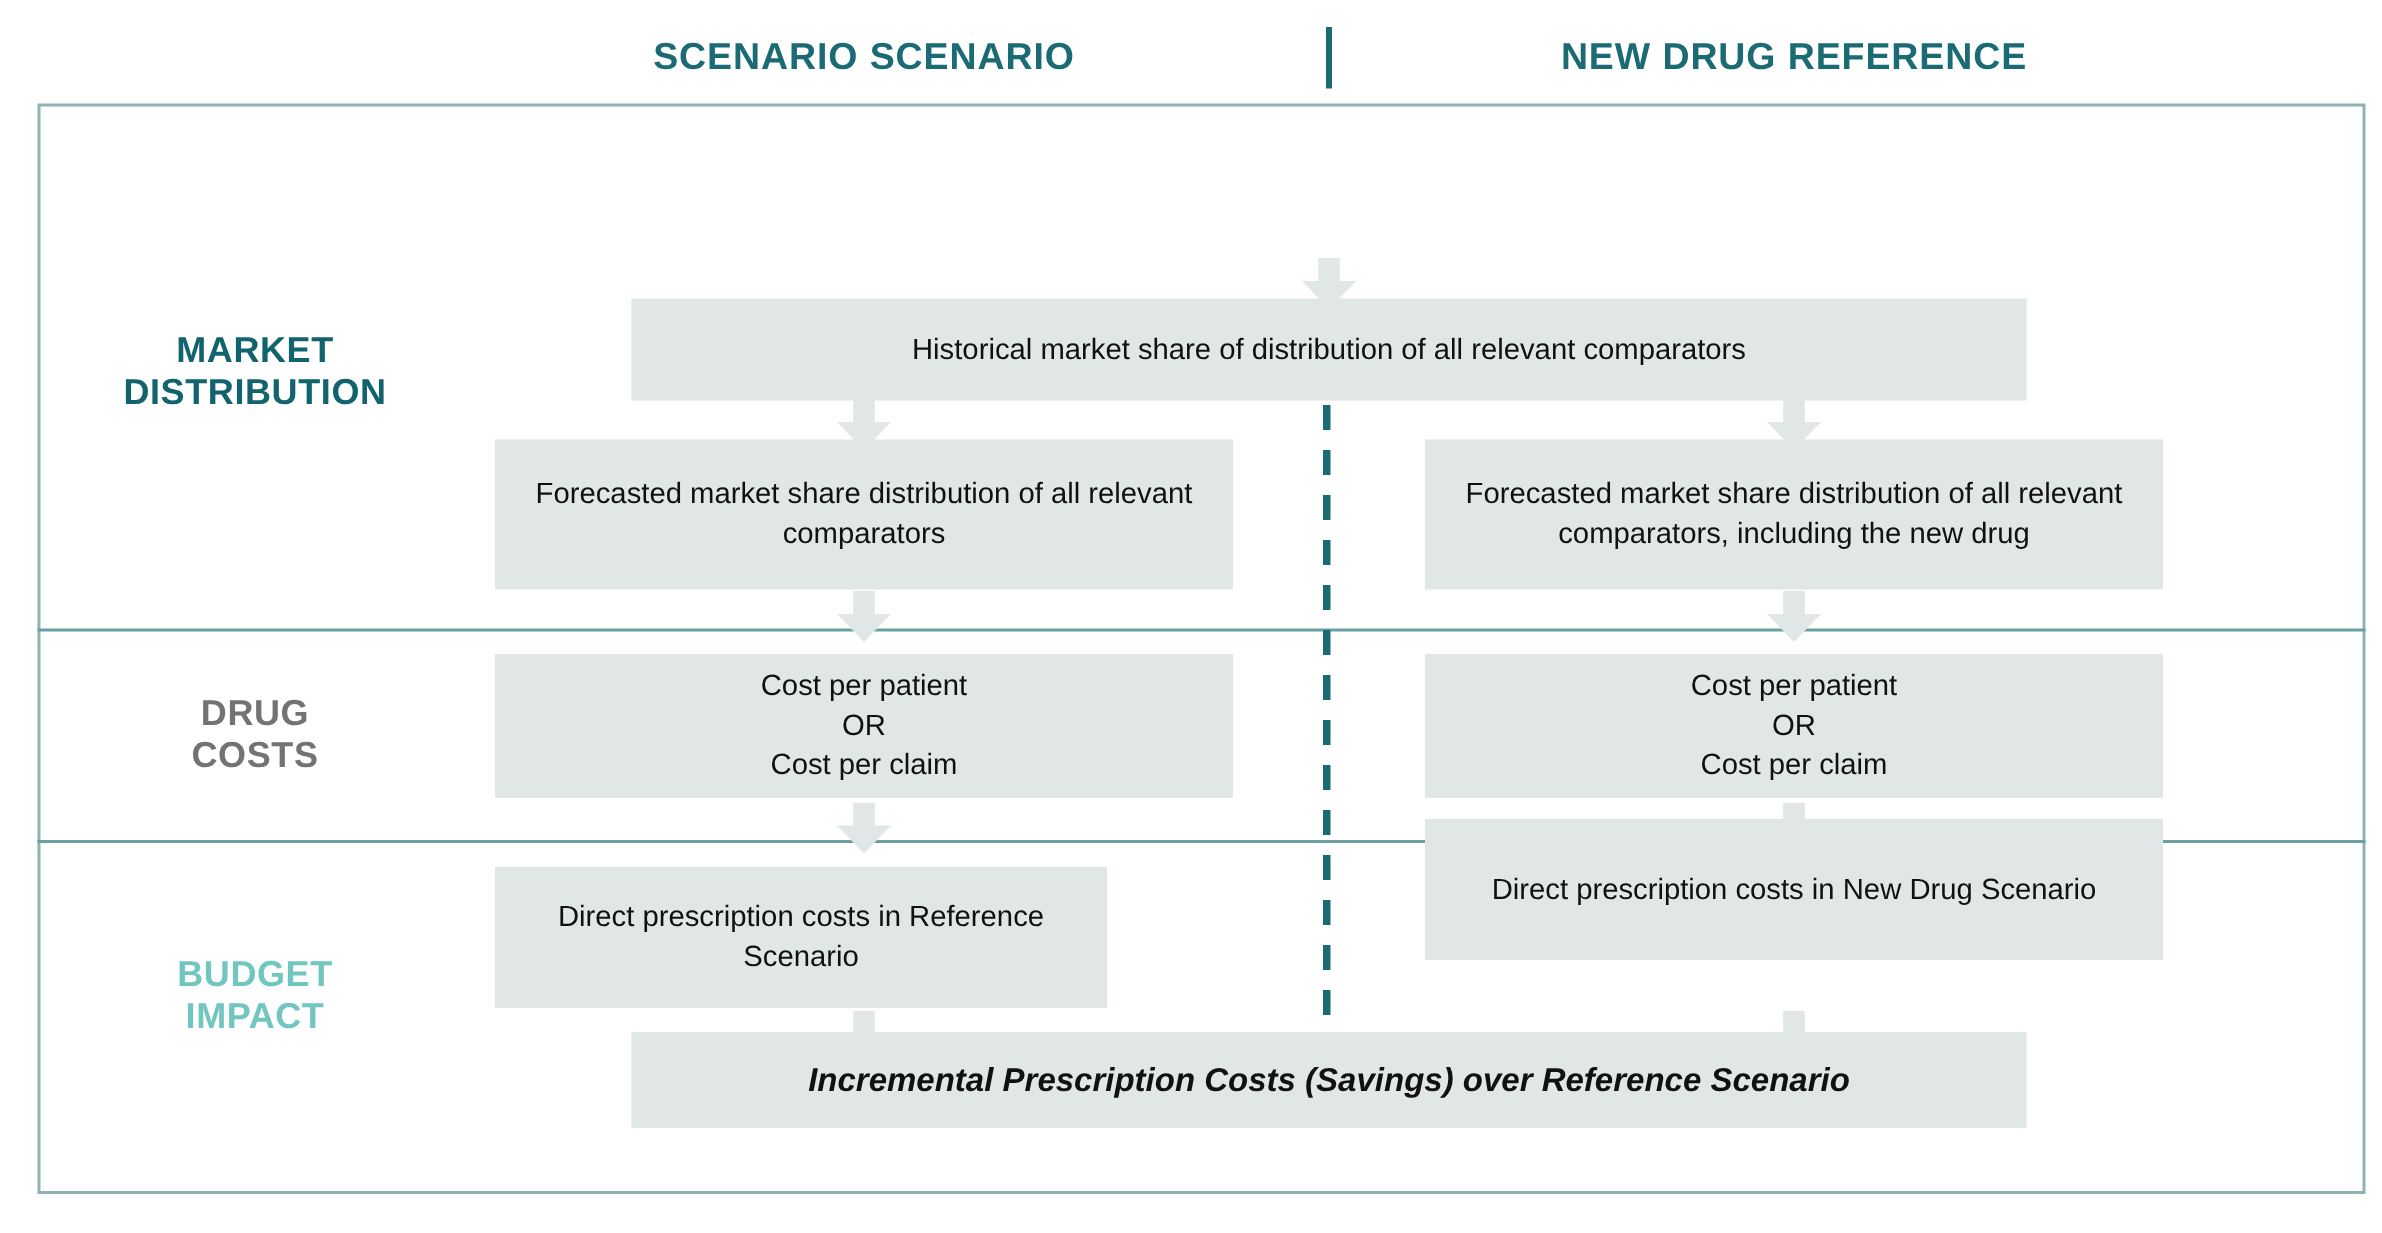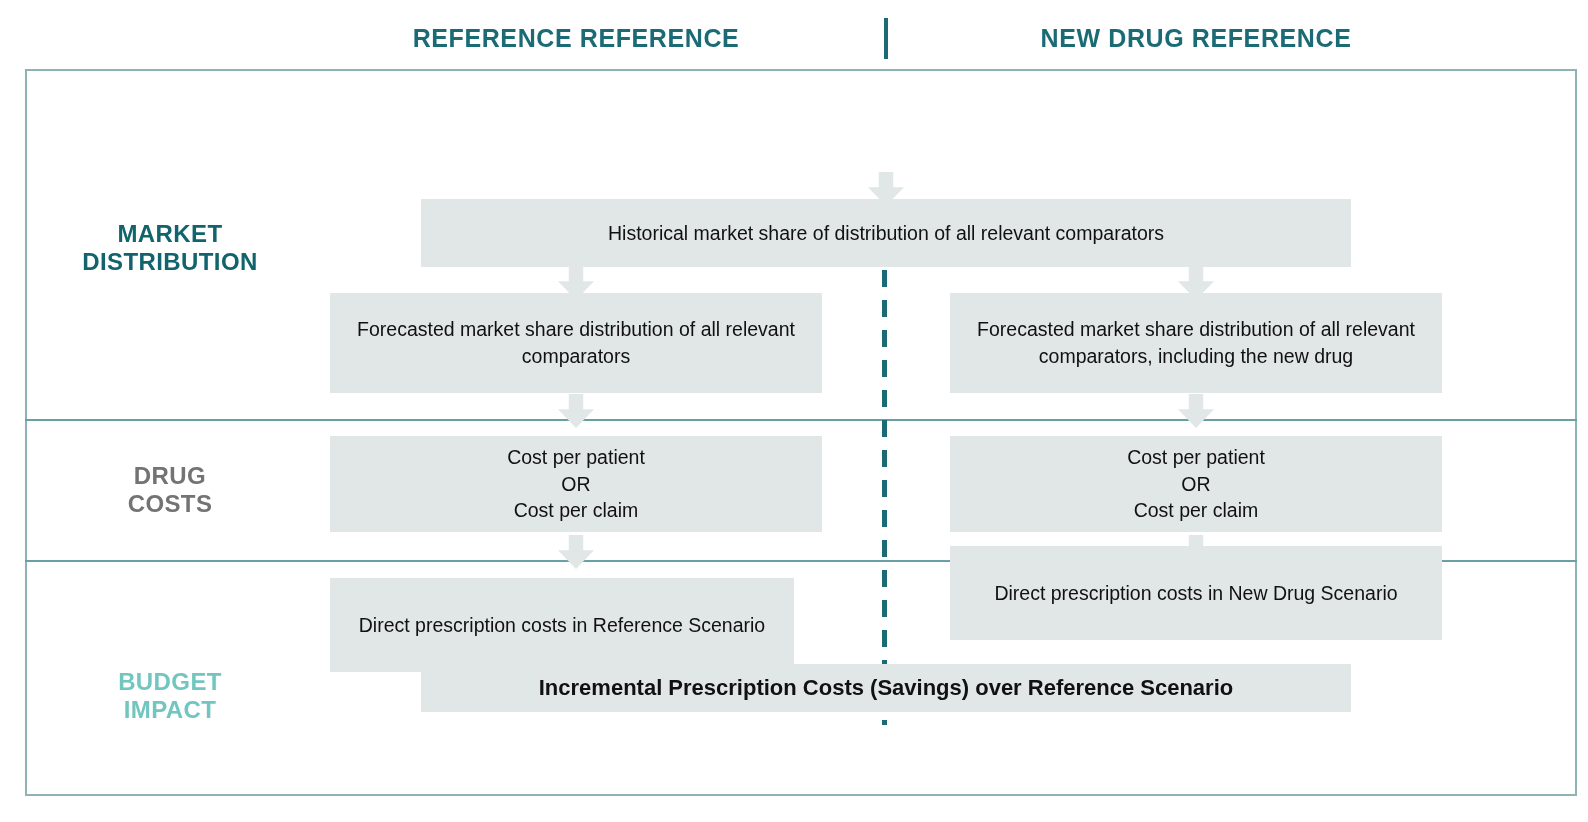--- a/index.html
+++ b/index.html
@@ -90,21 +90,21 @@
     left: 40px;
     width: 260px;
     text-align: center;
     font-size: 24px;
     font-weight: bold;
     line-height: 1.18;
     letter-spacing: 0.4px;
   }
   .stage-label.market  { top: 220px; color: #11636e; }
   .stage-label.drug    { top: 462px; color: #737373; }
-  .stage-label.budget  { top: 668px; color: #72c6c0; }
+  .stage-label.budget  { top: 636px; color: #72c6c0; }
 
   
   .flow-box {
     position: absolute;
     background: #e1e6e6;
     color: #111111;
     display: flex;
     align-items: center;
     justify-content: center;
     text-align: center;
@@ -119,32 +119,32 @@
   }
 
   
   .box-market-of-interest {
     left: 421px; top: 99px; width: 930px; height: 74px;
   }
   .box-historical {
     left: 421px; top: 199px; width: 930px; height: 68px;
   }
   .box-incremental {
-    left: 421px; top: 664px; width: 930px; height: 48px;
+    left: 421px; top: 688px; width: 930px; height: 64px; font-style: italic;
   }
 
   
   .box-forecast-left {
     left: 330px; top: 293px; width: 492px; height: 100px;
   }
   .box-cost-left {
     left: 330px; top: 436px; width: 492px; height: 96px;
   }
   .box-direct-left {
-    left: 330px; top: 578px; width: 464px; height: 94px;
+    left: 330px; top: 578px; width: 408px; height: 94px;
   }
 
   
   .box-forecast-right {
     left: 950px; top: 293px; width: 492px; height: 100px;
   }
   .box-cost-right {
     left: 950px; top: 436px; width: 492px; height: 96px;
   }
   .box-direct-right {
@@ -168,21 +168,21 @@
   .arrow.a-right-3  { left: 1178px; top: 535px; }
   .arrow.a-left-4   { left: 558px; top: 674px; }
   .arrow.a-right-4  { left: 1178px; top: 674px; }
 </style>
 </head>
 <body>
 
 <div id="root">
 
   <div class="header-row">
-    <div class="scenario-title left">REFERENCE REFERENCE</div>
+    <div class="scenario-title left">SCENARIO SCENARIO</div>
     <div class="header-tick"></div>
     <div class="scenario-title right">NEW DRUG REFERENCE</div>
   </div>
 
   <div class="frame"></div>
   <div class="row-sep sep-1"></div>
   <div class="row-sep sep-2"></div>
 
   <div class="dashed-divider"></div>
 

